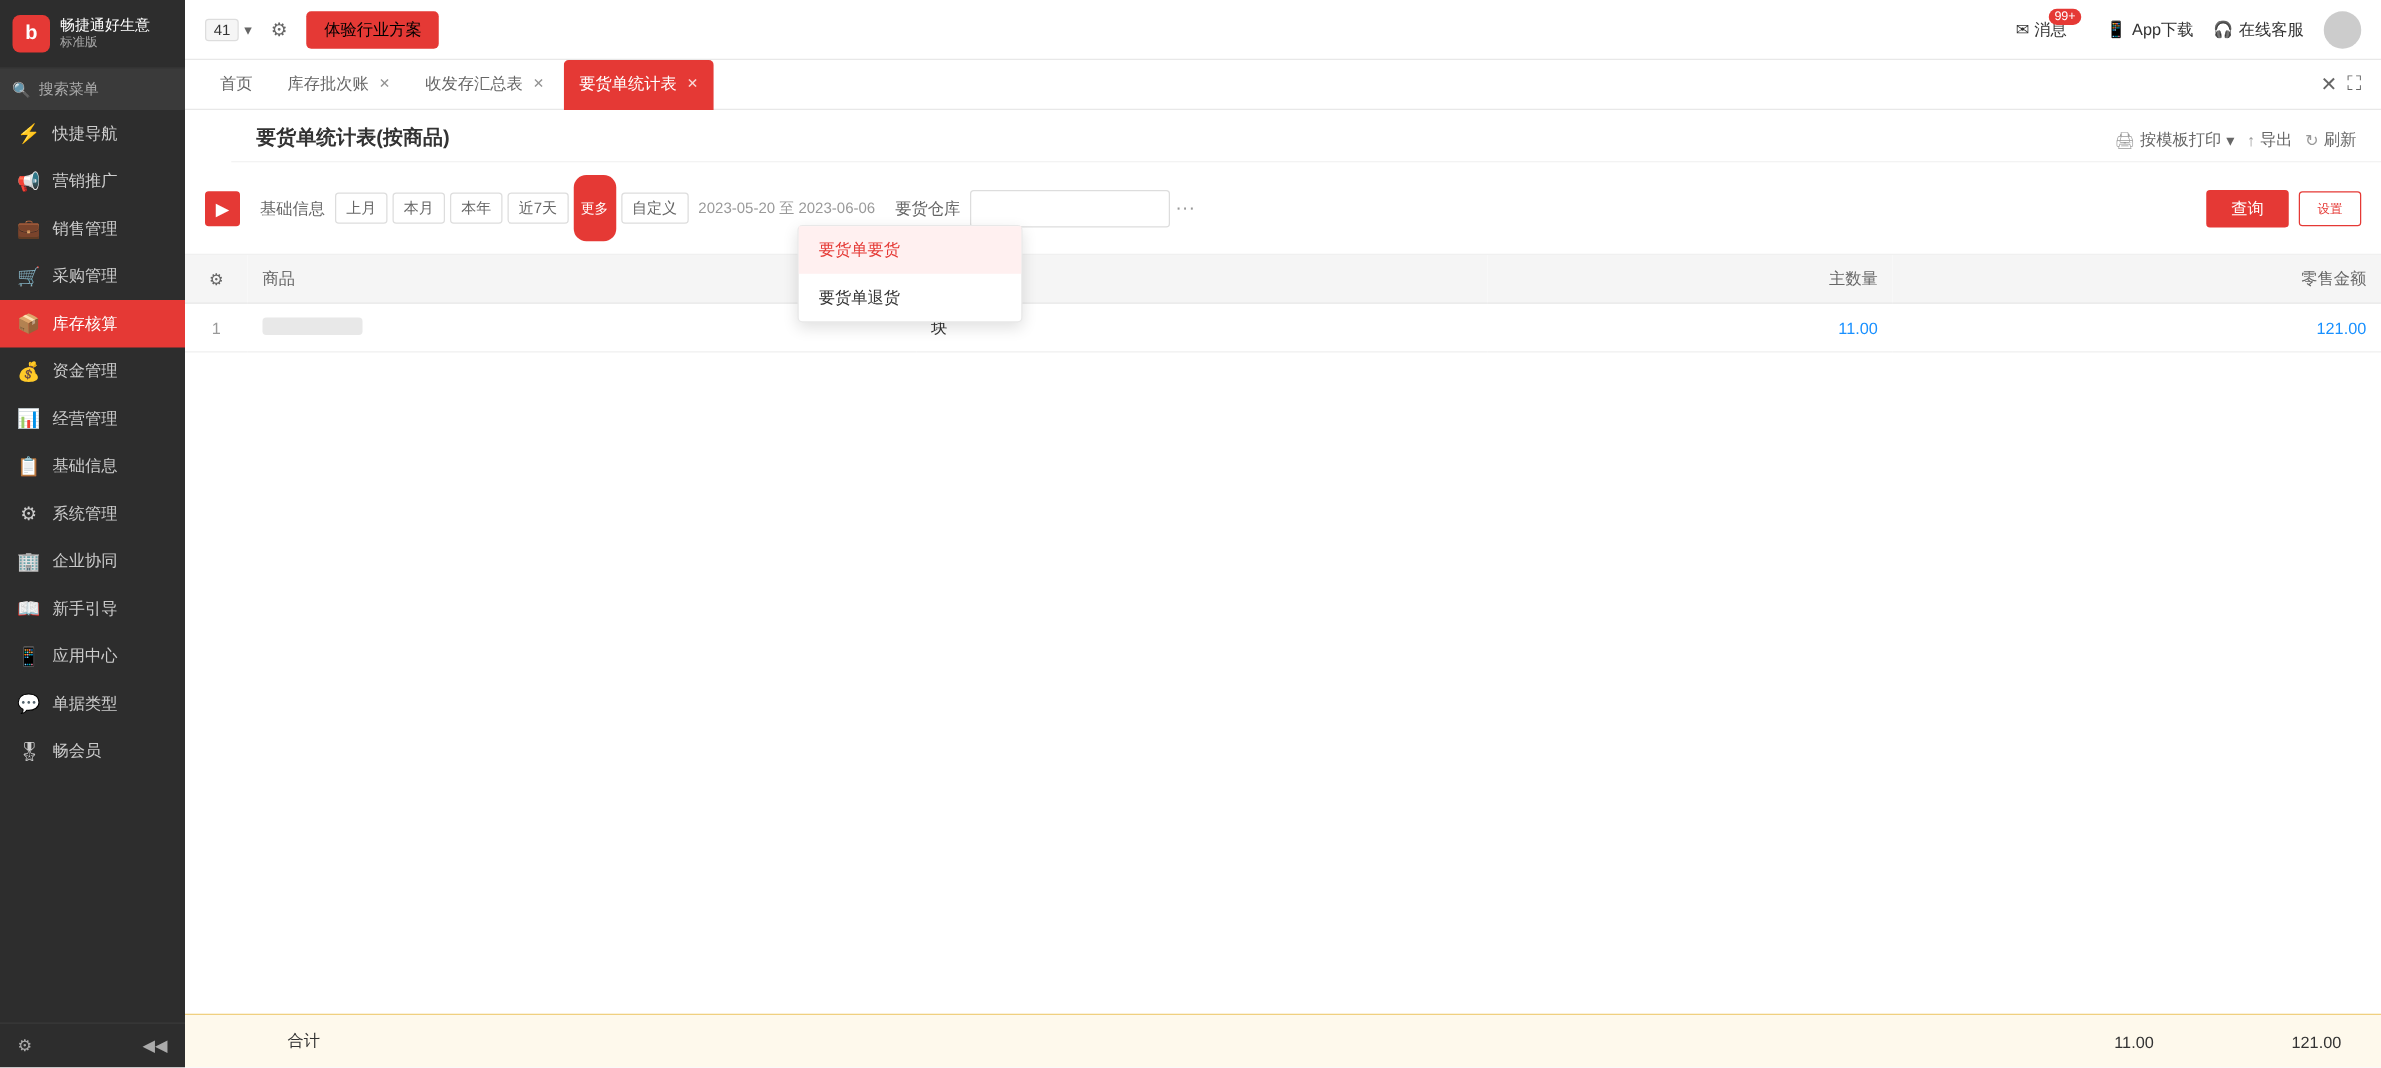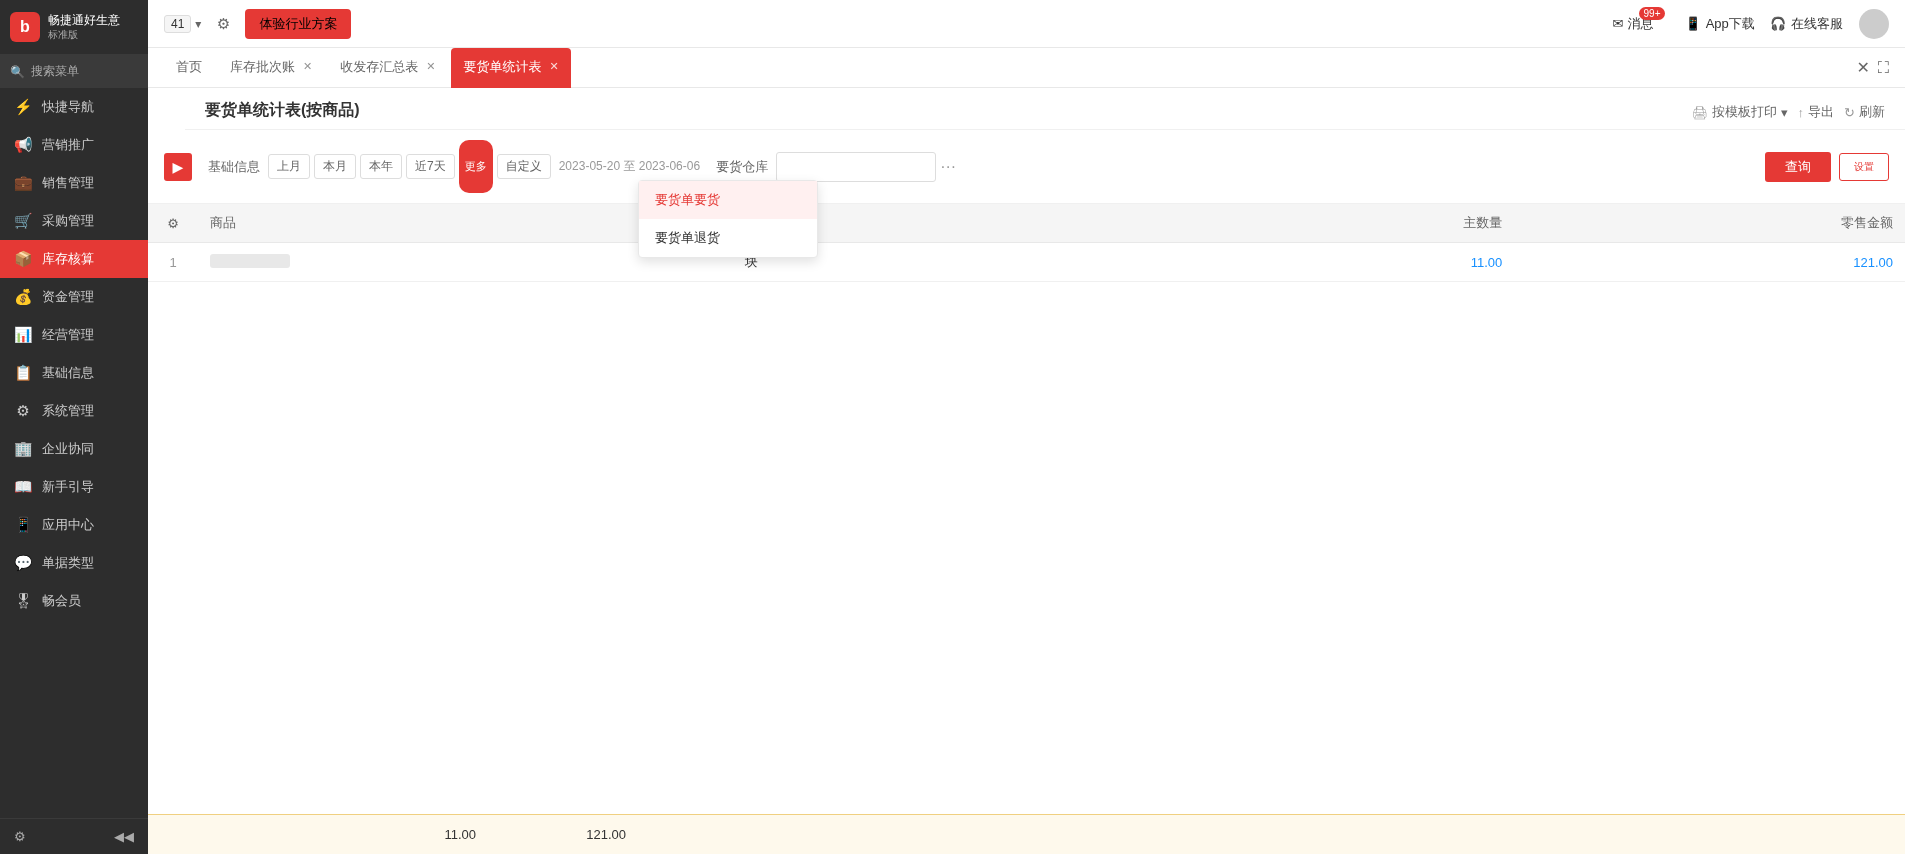--- a/index.html
+++ b/index.html
@@ -719,19 +719,20 @@
             <td class="num-col">11.00</td>
             <td class="num-col">121.00</td>
           </tr>
         </tbody>
       </table>
     </div>
 
     <div class="table-footer">
       <div class="footer-cells">
         <div class="f-cell" style="width:50px;"></div>
+        <div class="f-cell" style="flex:1;">合计</div>
         <div class="f-cell" style="width:120px;"></div>
         <div class="f-cell num" style="width:150px;">11.00</div>
         <div class="f-cell num" style="width:150px;">121.00</div>
       </div>
     </div>
   </div>
 </div>
 
 </body></html>

